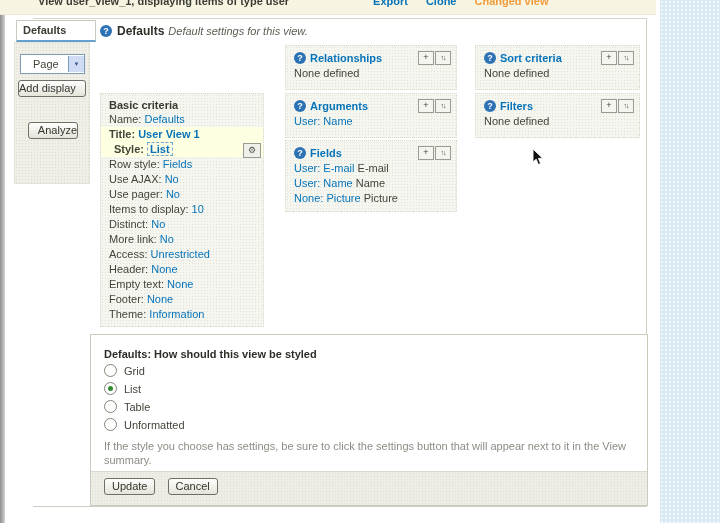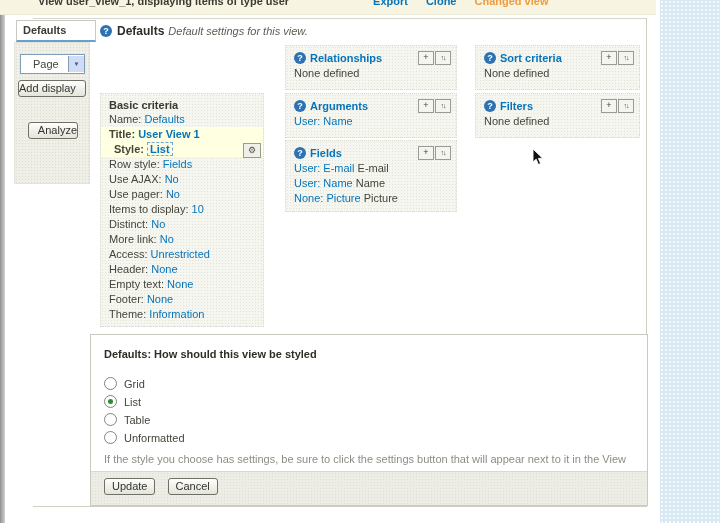--- a/index.html
+++ b/index.html
@@ -56,21 +56,21 @@
   .hl{background:#ffffe1;position:relative;}
   .style-row{padding-left:13px;}
   .boxed{border:1px dashed #74a7cd;background:#fbfbe4;padding:0 2px;font-weight:bold;}
   .gear-btn{position:absolute;right:2px;top:16px;width:16px;height:13px;border:1px solid #9a9a92;
             background:#f0f0ea;font-size:9px;line-height:12px;text-align:center;color:#55554d;cursor:pointer;}
   .plain{color:#45453c;}
   
   .form-box{left:90px;top:334px;width:556px;height:170px;background:#fff;border:1px solid #c9c9be;}
   .form-box h3{margin:13px 0 0 13px;font-size:11px;color:#2e2e28;}
   .opt{margin:0 0 4px 13px;line-height:14px;cursor:pointer;}
-  .opt:first-of-type{margin-top:17px;}
+  .opt:first-of-type{margin-top:4px;}
   .radio{display:inline-block;width:11px;height:11px;border:1px solid #848478;border-radius:50%;
          background:#fff;position:relative;vertical-align:-2px;margin-right:7px;}
   .radio.checked::after{content:"";position:absolute;left:2.5px;top:2.5px;width:5px;height:5px;
          border-radius:50%;background:#2f8b2f;}
   .form-desc{margin:7px 13px 0;color:#8d8d85;line-height:14px;}
   .btn-band{position:absolute;left:0;right:0;bottom:0;height:33px;border-top:1px solid #d9d9cf;
             background-color:#ededе6;background-color:#edede6;
             background-image:radial-gradient(circle,#dedfd4 24%,transparent 26%);background-size:3px 3px;}
   .btn-band .btn{margin:6px 0 0 13px;}
   .btn-band .btn + .btn{margin-left:9px;}

